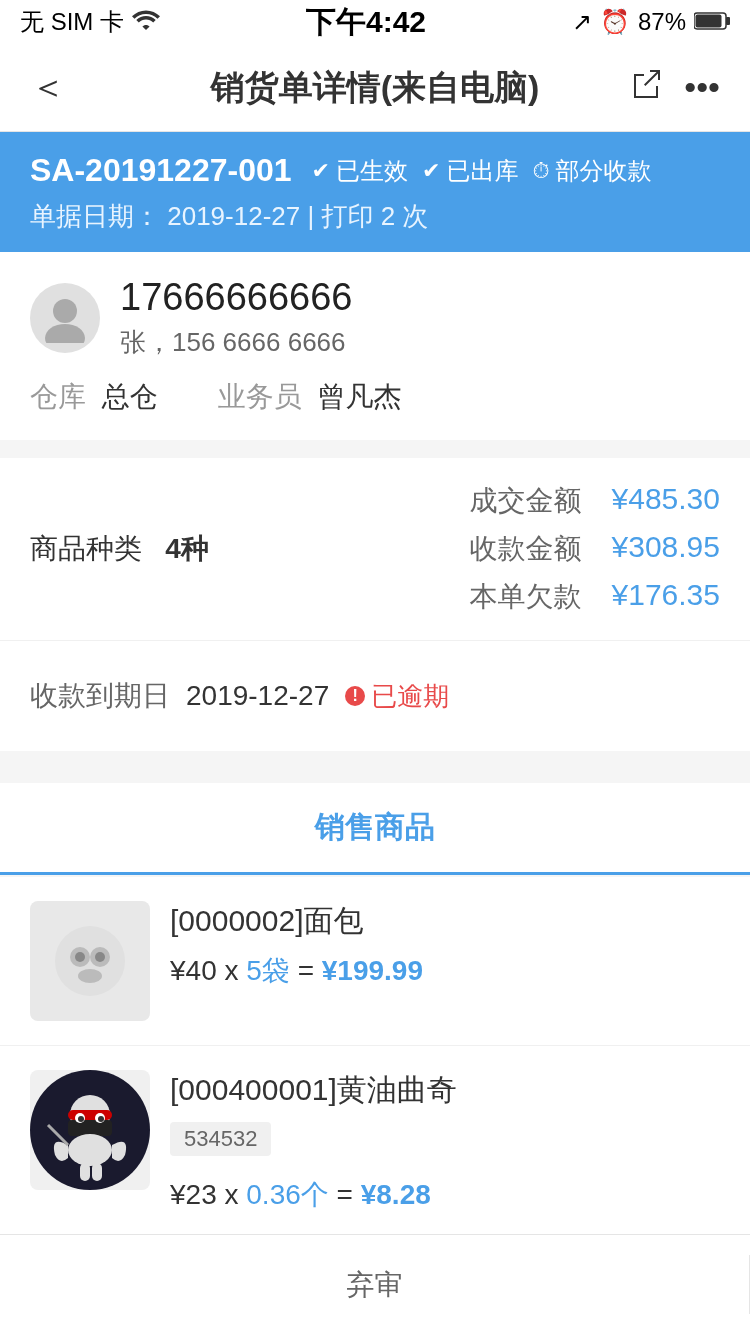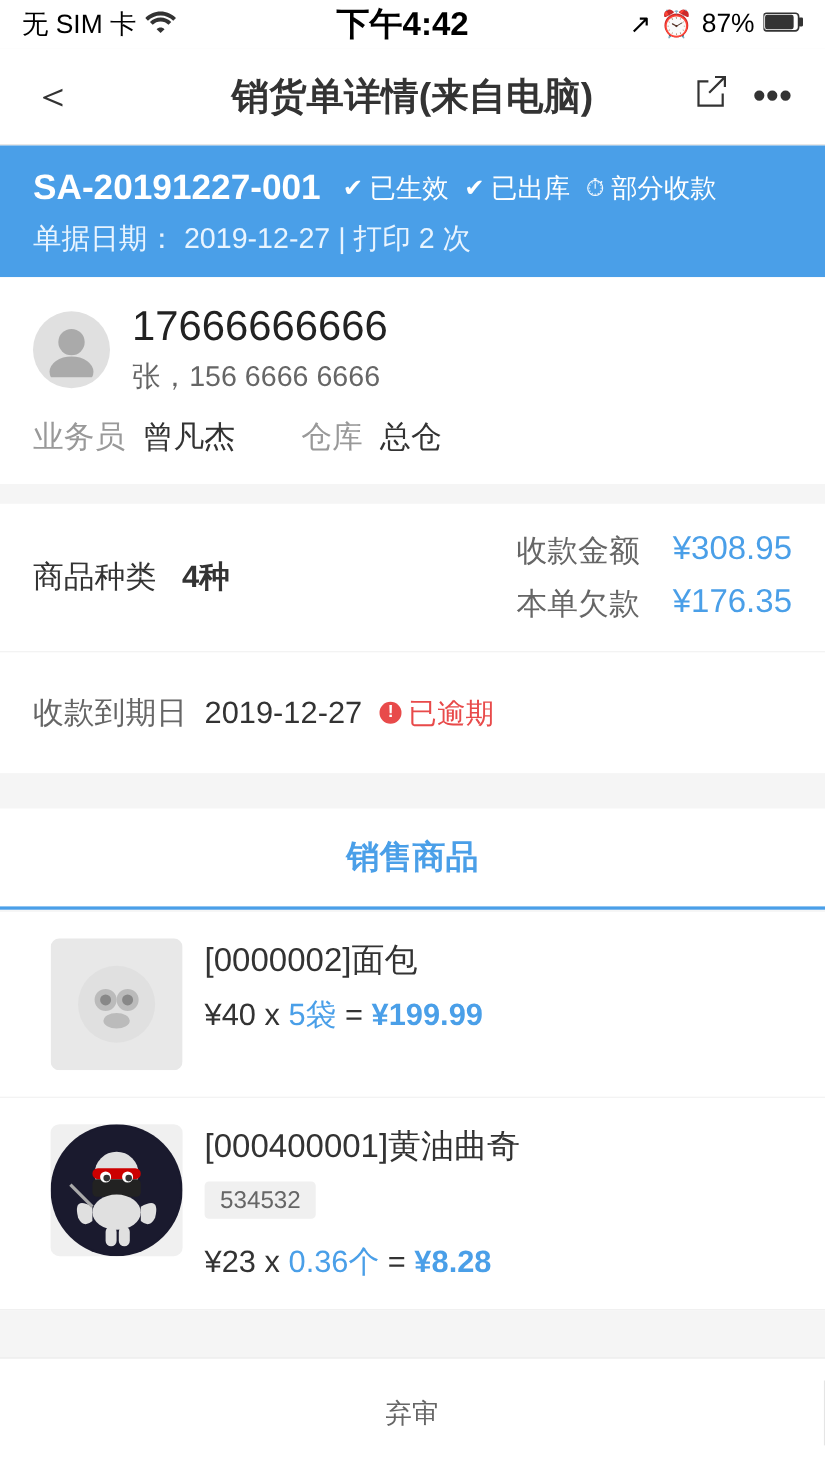--- a/index.html
+++ b/index.html
@@ -197,21 +197,21 @@
       font-weight: 600;
     }
 
     
     .product-list {
       background: #fff;
       margin-top: 2px;
     }
     .product-item {
       display: flex;
-      padding: 24px 46px;
+      padding: 24px 30px;
       gap: 20px;
       border-bottom: 1px solid #f0f0f0;
       justify-content: space-between;
     }
     .product-thumb {
       width: 120px; height: 120px;
       border-radius: 8px;
       background: #f0f0f0;
       flex-shrink: 0;
       overflow: hidden;
@@ -254,21 +254,21 @@
       left: 0;
       width: 750px;
       height: 100px;
       background: #fff;
       border-top: 1px solid #e5e5e5;
       display: flex;
     }
     .bottom-btn {
       flex: 1;
       display: flex; align-items: center; justify-content: center;
-      font-size: 24px;
+      font-size: 28px;
       cursor: pointer;
     }
     .bottom-btn.cancel { color: #666; }
     .bottom-btn.confirm { color: #4a9fe8; }
     .bottom-divider {
       width: 1px; background: #e5e5e5; margin: 20px 0;
     }
 
     .content-area {
       padding-bottom: 100px;
@@ -361,40 +361,44 @@
           <ellipse cx="25" cy="45" rx="20" ry="14" fill="#aaa"></ellipse>
         </svg>
       </div>
       <div>
         <div class="customer-name">17666666666</div>
         <div class="customer-sub">张，156 6666 6666</div>
       </div>
     </div>
     <div class="customer-meta">
       <div>
+        <span class="meta-label">仓库</span>
+        <span>总仓</span>
+      </div>
+      <div>
         <span class="meta-label">业务员</span>
         <span>曾凡杰</span>
-      </div>
-      <div>
-        <span class="meta-label">仓库</span>
-        <span>总仓</span>
       </div>
     </div>
   </div>
 
   <div class="section-divider"></div>
 
   <div class="amount-section">
     <div class="amount-row">
       <div class="amount-left">
         <span>商品种类</span>
         &nbsp;
         <span class="type-count">4种</span>
       </div>
       <div class="amount-right">
+        <div class="amount-item">
+          <span class="amount-label">成交金额</span>
+          <span class="amount-value">¥485.30</span>
+        </div>
         <div class="amount-item">
           <span class="amount-label">收款金额</span>
           <span class="amount-value">¥308.95</span>
         </div>
         <div class="amount-item">
           <span class="amount-label">本单欠款</span>
           <span class="amount-value">¥176.35</span>
         </div>
       </div>
     </div>

